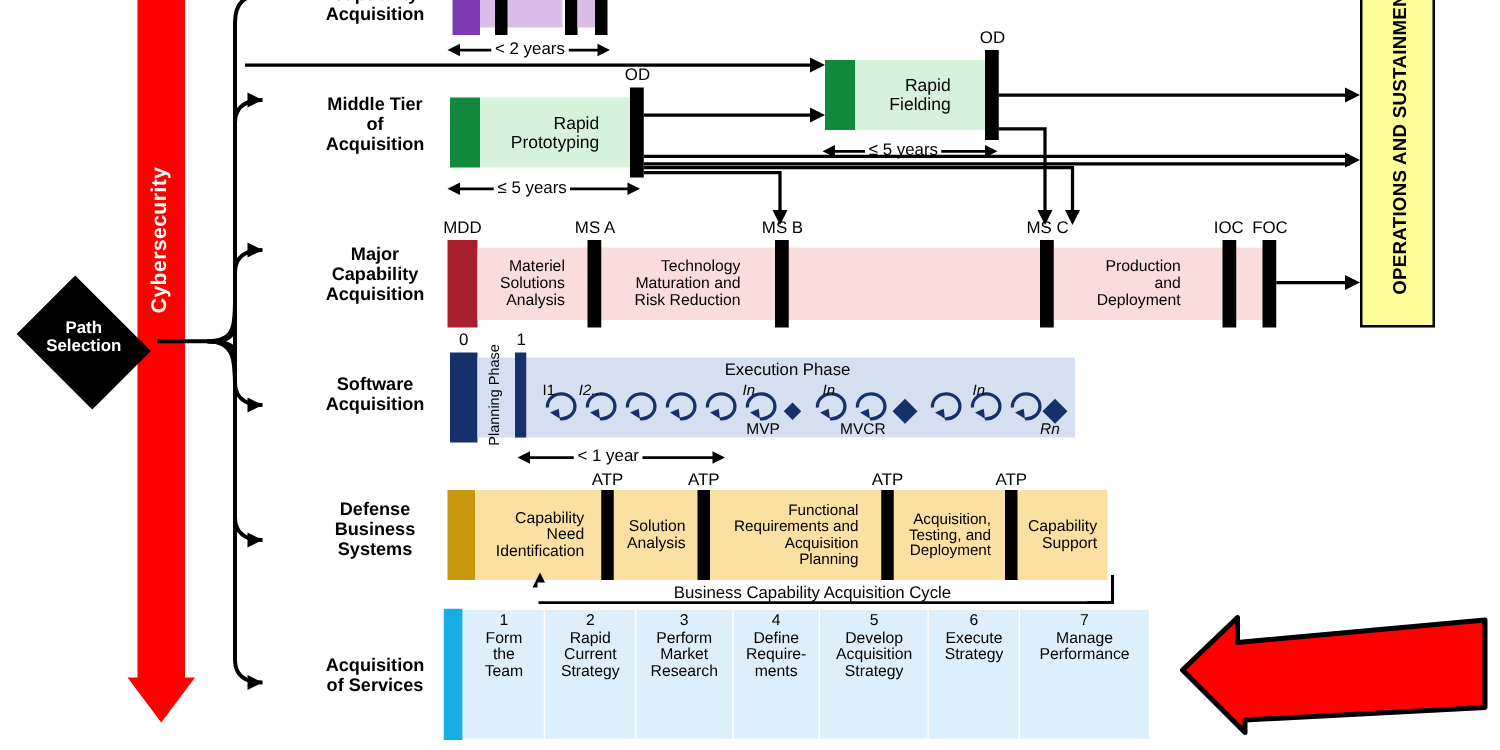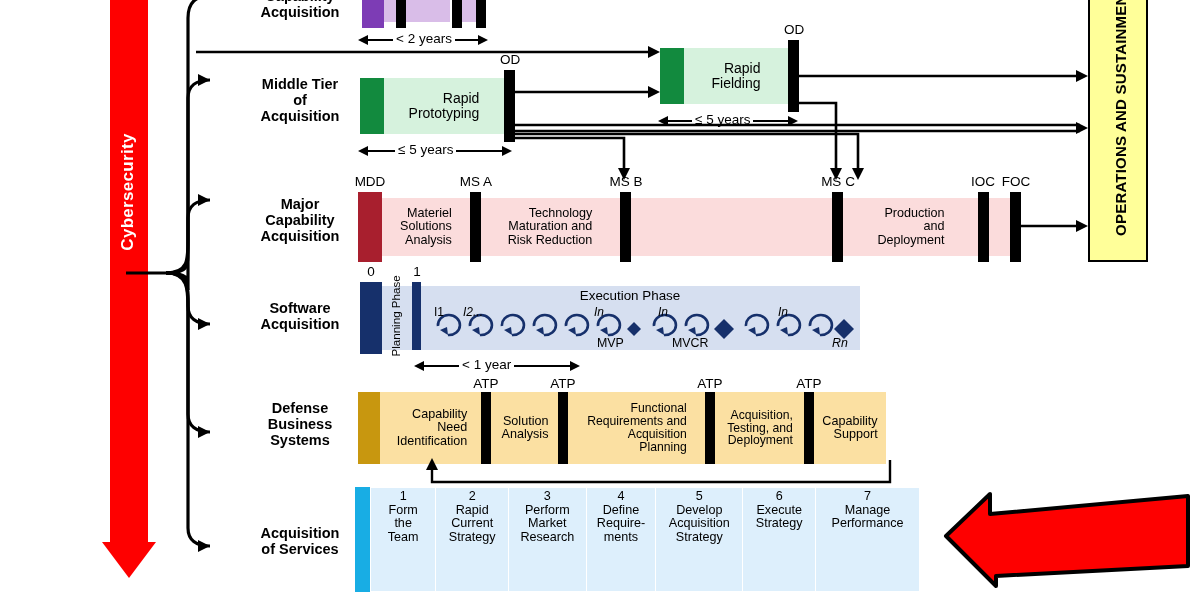--- a/index.html
+++ b/index.html
@@ -54,20 +54,27 @@
 <body>
 
 <div id="stage">
 
   <div id="cyber-arrow">
     <div id="cyber-shaft"></div>
     <div id="cyber-head"></div>
     <div id="cyber-text">Cybersecurity</div>
   </div>
 
+  <div id="path-diamond">
+    <div class="dshape"></div>
+    <div class="dtxt">
+      <div>Path</div>
+      <div>Selection</div>
+    </div>
+  </div>
 
   <svg class="abs" style="left:126px;top:-10px;width:250px;height:610px;overflow:visible">
     <g fill="none" stroke="#000" stroke-width="3.2">
 
       <path d="M0,283 L40,283"></path>
 
       <path d="M40,283 C62,283 62,270 62,250 L62,28 C62,12 70,6 84,6"></path>
 
       <path d="M40,283 C62,283 62,278 62,258 L62,108 C62,96 70,90 84,90"></path>
 
@@ -310,20 +317,21 @@
     <div>
       <div>Capability</div>
       <div>Support</div>
     </div>
   </div>
 
   <svg class="abs" style="left:420px;top:456px;width:480px;height:40px;overflow:visible">
     <path d="M470,4 L470,26 L12,26 L12,12" fill="none" stroke="#000" stroke-width="2.4"></path>
     <polygon points="12,2 6,14 18,14" fill="#000"></polygon>
   </svg>
+  <div class="abs" style="left:430px;top:466px;width:440px;text-align:center;font-size:13.4px;background:#fff;">Business Capability Acquisition Cycle</div>
 
   <div class="row-label" style="left:222px;top:525px;width:156px;">
     <div>Acquisition</div>
     <div>of Services</div>
   </div>
   <div id="svc-bar"></div>
   <table id="svc-table">
     <tbody>
     <tr>
       <td style="width:66px">

